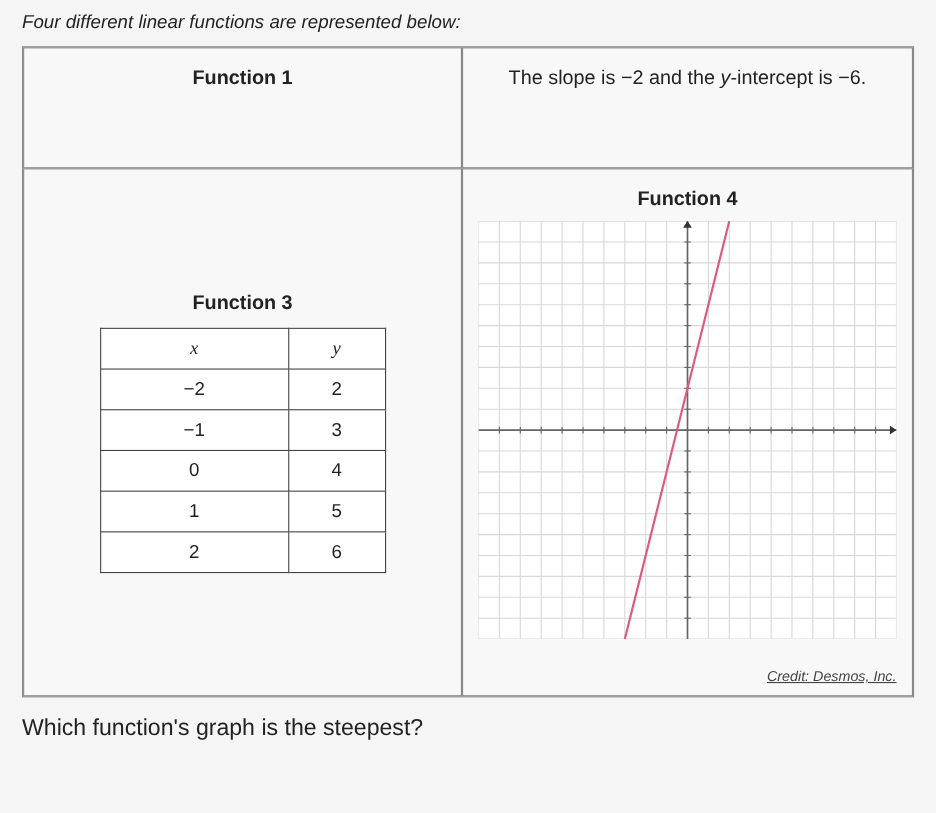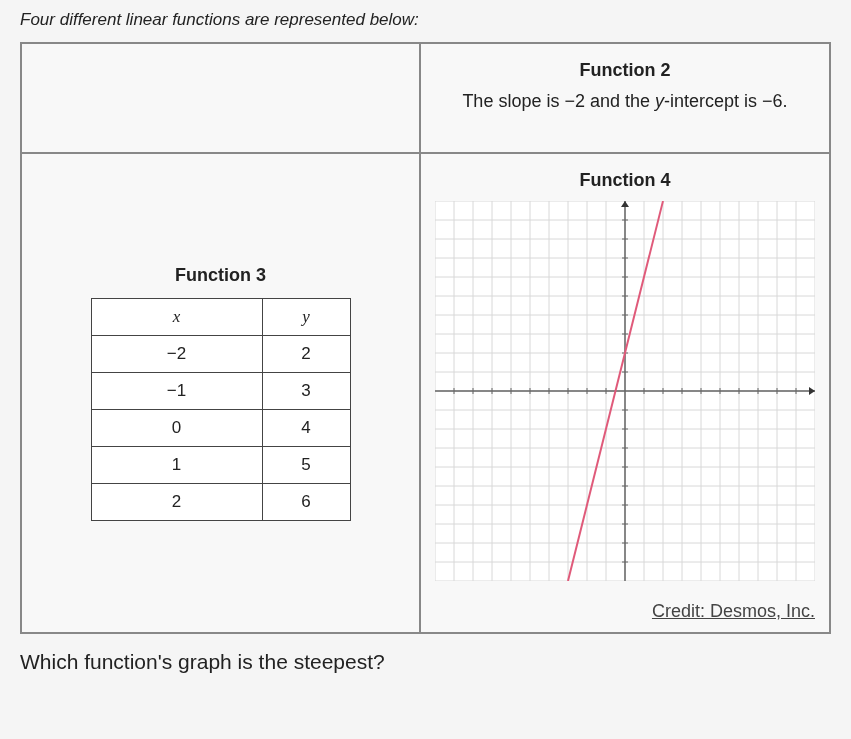--- a/index.html
+++ b/index.html
@@ -66,21 +66,22 @@
     .chart-wrap {
       width: 380px;
       height: 380px;
       background: #fff;
       position: relative;
     }
     .credit {
       position: absolute;
       bottom: 10px;
       right: 14px;
-      font-size: 18px;
+      font-size: 13px;
+      font-style: italic;
       text-decoration: underline;
       color: #444;
     }
     .final-q {
       font-size: 21px;
       margin-top: 16px;
     }
     svg { display: block; }
     .grid-line { stroke: #d8d8d8; stroke-width: 1; }
     .axis-line { stroke: #666; stroke-width: 1.5; }
@@ -88,24 +89,24 @@
     .tick { fill: #333; }
   </style>
 </head>
 <body>
 
 <p class="intro">Four different linear functions are represented below:</p>
 
 <div class="main-grid">
 
   <div class="cell cell-top">
+    <div class="func-title">Function 1</div>
   </div>
 
   <div class="cell cell-top">
-    <div class="func-title">Function 2</div>
     <div class="desc">
       <span>The slope is </span><span>−2</span><span> and the </span><span class="ital">y</span><span>-intercept is </span><span>−6</span><span>.</span>
     </div>
   </div>
 
   <div class="cell cell-bottom cell-3">
     <div class="func-title">Function 3</div>
     <table class="data-table">
       <thead>
         <tr>

